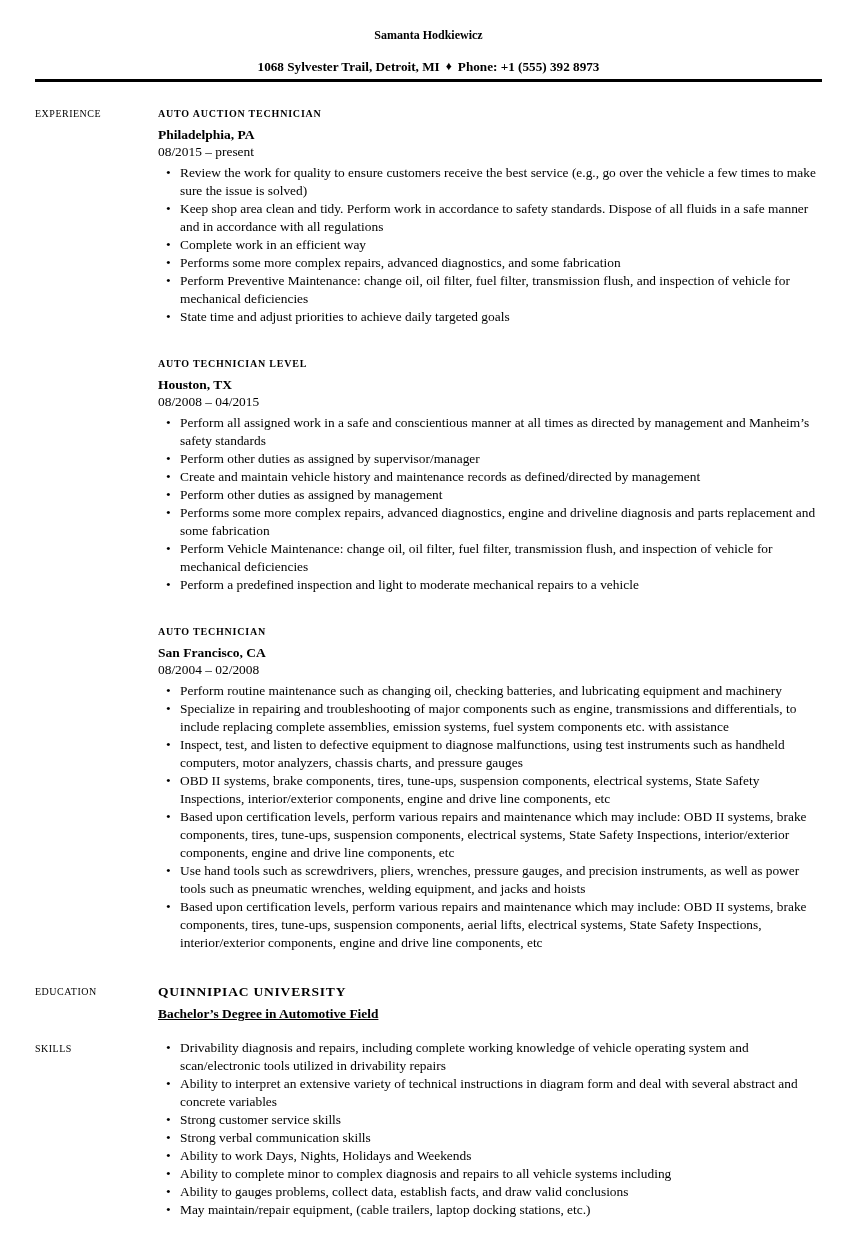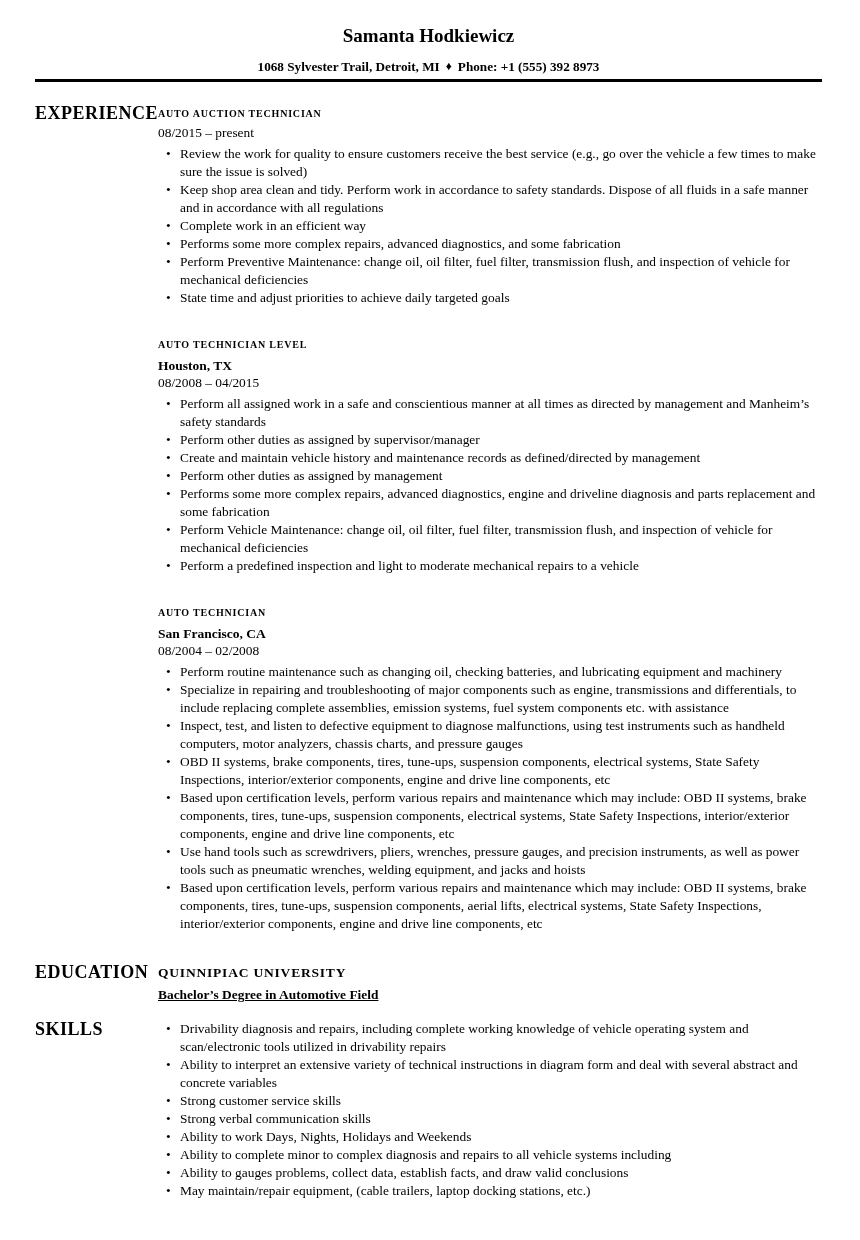--- a/index.html
+++ b/index.html
@@ -9,21 +9,21 @@
     background: #ffffff;
     color: #000000;
     font-family: "Liberation Serif", serif;
     overflow: hidden;
   }
   .page { padding: 26px 38px 0 35px; }
 
   
   .resume-name {
     text-align: center;
-    font-size: 19px;
+    font-size: 12px;
     font-weight: bold;
     line-height: 19px;
     margin: 0;
   }
   .contact-line {
     text-align: center;
     font-size: 13.2px;
     font-weight: bold;
     line-height: 16px;
     margin-top: 13px;
@@ -41,22 +41,22 @@
   }
 
   
   .content { margin-top: 22px; }
   .section {
     display: grid;
     grid-template-columns: 123px 1fr;
     align-items: start;
   }
   .section-label {
-    font-size: 18px;
-    font-weight: bold;
+    font-size: 10px;
+    font-weight: normal;
     letter-spacing: 0.5px;
     line-height: 19px;
     padding-top: 0;
   }
   .section-education { margin-top: 30px; }
   .section-skills { margin-top: 18px; }
 
   
   .job + .job { margin-top: 28px; }
   .job-title {
@@ -125,20 +125,21 @@
   </div>
 
   <div class="content">
 
     <div class="section section-experience">
       <div class="section-label">EXPERIENCE</div>
       <div>
 
         <div class="job">
           <div class="job-title">AUTO AUCTION TECHNICIAN</div>
+          <div class="job-location">Philadelphia, PA</div>
           <div class="job-dates">08/2015 – present</div>
           <ul class="bullets">
               <li>Review the work for quality to ensure customers receive the best service (e.g., go over the vehicle a few times to make sure the issue is solved)</li>
               <li>Keep shop area clean and tidy. Perform work in accordance to safety standards. Dispose of all fluids in a safe manner and in accordance with all regulations</li>
               <li>Complete work in an efficient way</li>
               <li>Performs some more complex repairs, advanced diagnostics, and some fabrication</li>
               <li>Perform Preventive Maintenance: change oil, oil filter, fuel filter, transmission flush, and inspection of vehicle for mechanical deficiencies</li>
               <li>State time and adjust priorities to achieve daily targeted goals</li>
             </ul>
         </div>

